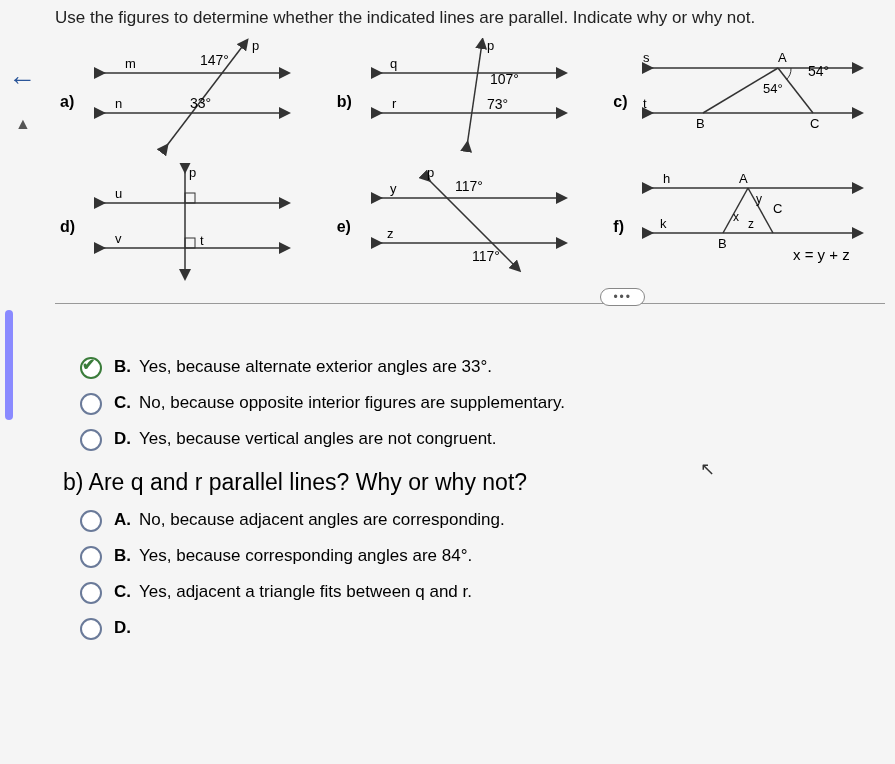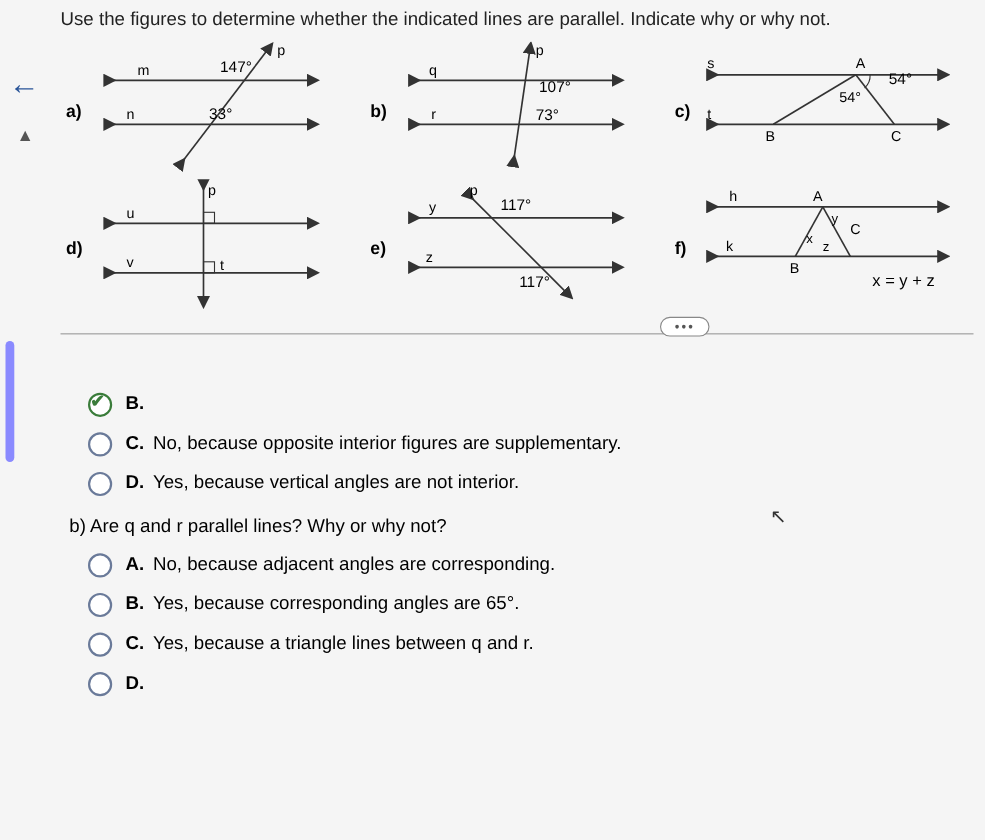--- a/index.html
+++ b/index.html
@@ -110,21 +110,21 @@
   .radio.selected::after {
     content: "✔";
     position: absolute;
     top: -4px;
     left: 0px;
     color: #3a7c3a;
     font-size: 16px;
     font-weight: bold;
   }
   .optlabel { font-weight: bold; margin-right: 8px;}
-  .qtext { font-size: 17px; margin: 18px 0 14px 8px; }
+  .qtext { font-size: 23px; margin: 18px 0 14px 8px; }
   .cursor {
     position: absolute;
     font-size: 18px;
     color: #333;
   }
 </style>
 </head>
 <body>
 
 <div class="left-edge">
@@ -244,49 +244,50 @@
 
   <div class="dots">•••</div>
 
   <hr class="hr">
 
   <div style="height:20px"></div>
 
   <div class="option-row">
     <div class="radio selected"></div>
     <span class="optlabel">B.</span>
+    <span>Yes, because alternate exterior angles are 33°.</span>
   </div>
   <div class="option-row">
     <div class="radio"></div>
     <span class="optlabel">C.</span>
     <span>No, because opposite interior figures are supplementary.</span>
   </div>
   <div class="option-row">
     <div class="radio"></div>
     <span class="optlabel">D.</span>
-    <span>Yes, because vertical angles are not interior.</span>
+    <span>Yes, because vertical angles are not congruent.</span>
   </div>
 
   <div class="cursor" style="right:170px; top:450px;">↖</div>
 
   <div class="qtext">b) Are q and r parallel lines? Why or why not?</div>
 
   <div class="option-row">
     <div class="radio"></div>
     <span class="optlabel">A.</span>
     <span>No, because adjacent angles are corresponding.</span>
   </div>
   <div class="option-row">
     <div class="radio"></div>
     <span class="optlabel">B.</span>
-    <span>Yes, because corresponding angles are 65°.</span>
+    <span>Yes, because corresponding angles are 84°.</span>
   </div>
   <div class="option-row">
     <div class="radio"></div>
     <span class="optlabel">C.</span>
-    <span>Yes, because a triangle lines between q and r.</span>
+    <span>Yes, adjacent a triangle fits between q and r.</span>
   </div>
   <div class="option-row">
     <div class="radio"></div>
     <span class="optlabel">D.</span>
   </div>
 
 </div>
 
 </body></html>

